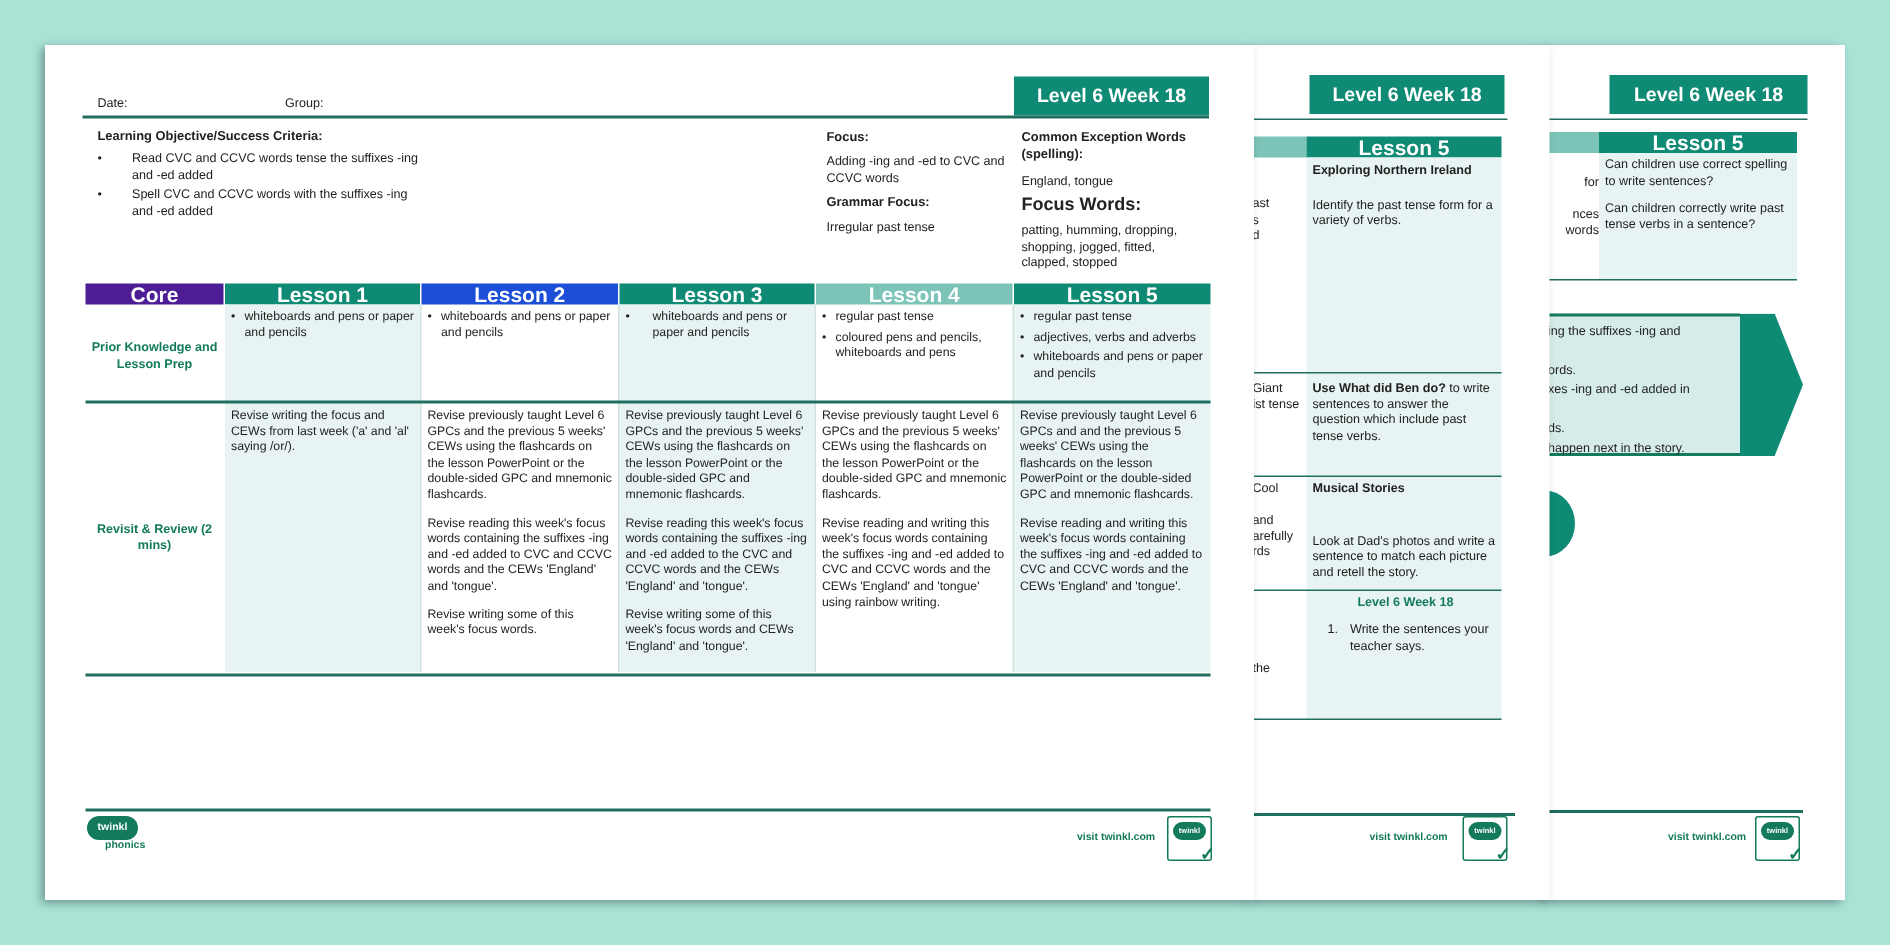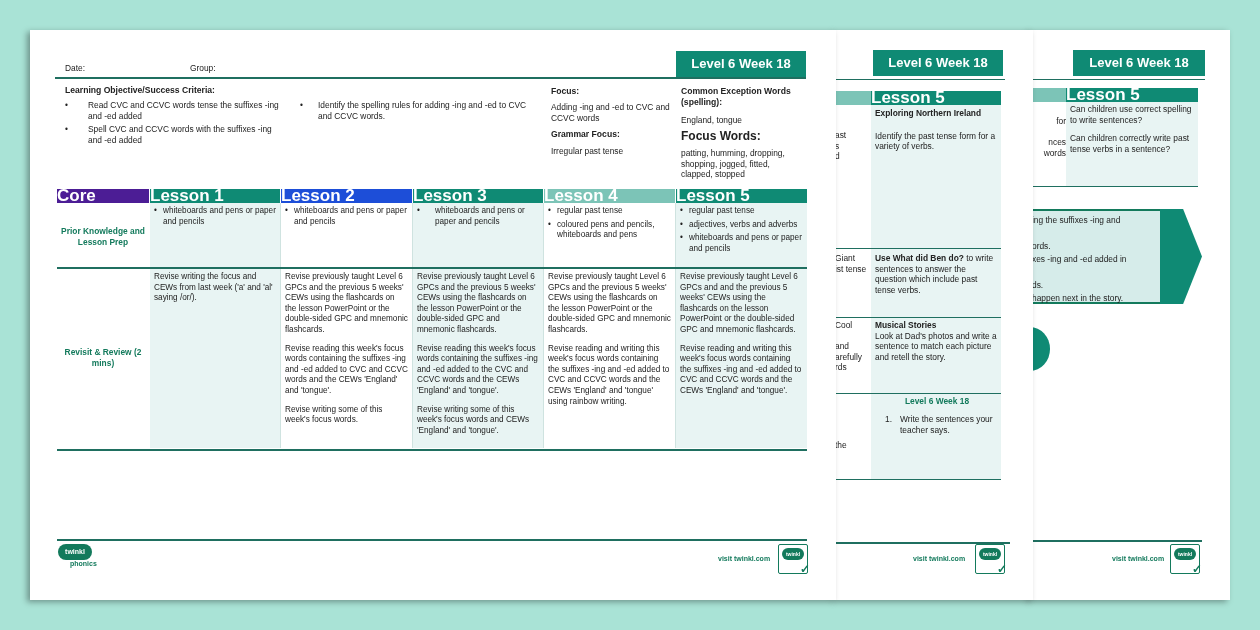--- a/index.html
+++ b/index.html
@@ -10,21 +10,21 @@
 .p1{left:30px;top:30px;width:806px;height:570px}
 .teal{background:#0f8a74;color:#fff}
 .light{background:#e8f4f3}
 .hdr-pill{position:absolute;font-weight:bold;font-size:13px;text-align:center;line-height:26px}
 .line{position:absolute;height:2px;background:#1f6f60}
 .tx{position:absolute;font-size:8.4px;line-height:10.5px;color:#222}
 .b{font-weight:bold}
 .ul{list-style:none}
 .ul li{position:relative;padding-left:9px;margin-bottom:3px}
 .ul li:before{content:"•";position:absolute;left:0}
-.lessonbar{position:absolute;top:159px;height:14px;font-size:17px;font-weight:bold;line-height:14px}
+.lessonbar{position:absolute;top:159px;height:14px;font-size:14px;font-weight:bold;text-align:center;line-height:14px}
 .cell{position:absolute;font-size:8.2px;line-height:10.6px;padding:3px 4px}
 .cell p{margin-bottom:8px}
 .rowlabel{position:absolute;color:#137a5c;font-weight:bold;font-size:8.4px;text-align:center;line-height:11px}
 .footer-link{position:absolute;font-size:7px;font-weight:bold;color:#137a5c}
 .badge{position:absolute;width:30px;height:30px;border:1px solid #137a5c;border-radius:2px}
 .badge .cloud{position:absolute;left:3px;top:3px;width:22px;height:12px;background:#137a5c;border-radius:6px;color:#fff;font-size:5px;text-align:center;line-height:12px;font-weight:bold}
 .badge .tick{position:absolute;right:-3px;bottom:-3px;font-size:12px;color:#137a5c;font-weight:bold}
 </style>
 </head>
 <body>
@@ -71,21 +71,21 @@
   <div class="tx" style="left:40px;top:78px;width:124px">
       <div class="b" style="margin-bottom:12px">Exploring Northern Ireland</div>
       <div>Identify the past tense form for a variety of verbs.</div>
     </div>
   <div class="line" style="left:0;top:218px;width:166px;height:1px"></div>
   <div class="tx" style="left:0;top:223px;width:34px"><span>Giant</span><br><span>ist tense</span></div>
   <div class="tx" style="left:40px;top:223px;width:124px"><span class="b">Use What did Ben do?</span> <span>to write sentences to answer the question which include past tense verbs.</span></div>
   <div class="line" style="left:0;top:287px;width:166px;height:1px"></div>
   <div class="tx" style="left:0;top:290px;width:34px"><span>Cool</span><br><br><span>and</span><br><span>arefully</span><br><span>rds</span></div>
   <div class="tx" style="left:40px;top:290px;width:124px">
-      <div class="b" style="margin-bottom:0">Musical Stories</div>
+      <div class="b" style="margin-bottom:24px">Musical Stories</div>
       <div>Look at Dad's photos and write a sentence to match each picture and retell the story.</div>
     </div>
   <div class="line" style="left:0;top:363px;width:166px;height:1px"></div>
   <div class="tx" style="left:0;top:410px;width:34px">the</div>
   <div class="tx b" style="left:40px;top:366px;width:124px;text-align:center;color:#137a5c">Level 6 Week 18</div>
   <div class="tx" style="left:50px;top:384px;width:110px;display:flex;gap:8px">
       <span>1.</span>
       <span>Write the sentences your teacher says.</span>
     </div>
   <div class="line" style="left:0;top:449px;width:166px;height:1px"></div>
@@ -100,23 +100,20 @@
 <div class="page p1">
   <div class="tx" style="left:35px;top:33px">Date:</div>
   <div class="tx" style="left:160px;top:33px">Group:</div>
   <div class="hdr-pill teal" style="left:646px;top:21px;width:130px">Level 6 Week 18</div>
   <div class="line" style="left:25px;top:47px;width:751px;height:1.5px"></div>
 
   <div class="tx b" style="left:35px;top:55px;font-size:8.6px">Learning Objective/Success Criteria:</div>
   <ul class="tx ul" style="left:35px;top:70px;width:220px;padding-left:0">
     <li style="padding-left:23px">Read CVC and CCVC words tense the suffixes -ing and -ed added</li>
     <li style="padding-left:23px">Spell CVC and CCVC words with the suffixes -ing and -ed added</li>
-  </ul>
-  <ul class="tx ul" style="left:270px;top:70px;width:240px">
-    <li style="padding-left:18px">Identify the spelling rules for adding -ing and -ed to CVC and CCVC words.</li>
   </ul>
 
   <div class="tx b" style="left:521px;top:56px;font-size:8.6px">Focus:</div>
   <div class="tx" style="left:521px;top:72px;width:125px">Adding -ing and -ed to CVC and CCVC words</div>
   <div class="tx b" style="left:521px;top:99px;font-size:8.6px">Grammar Focus:</div>
   <div class="tx" style="left:521px;top:116px">Irregular past tense</div>
 
   <div class="tx b" style="left:651px;top:56px;width:125px;font-size:8.6px">Common Exception Words (spelling):</div>
   <div class="tx" style="left:651px;top:85px">England, tongue</div>
   <div class="tx b" style="left:651px;top:101px;font-size:12px">Focus Words:</div>

